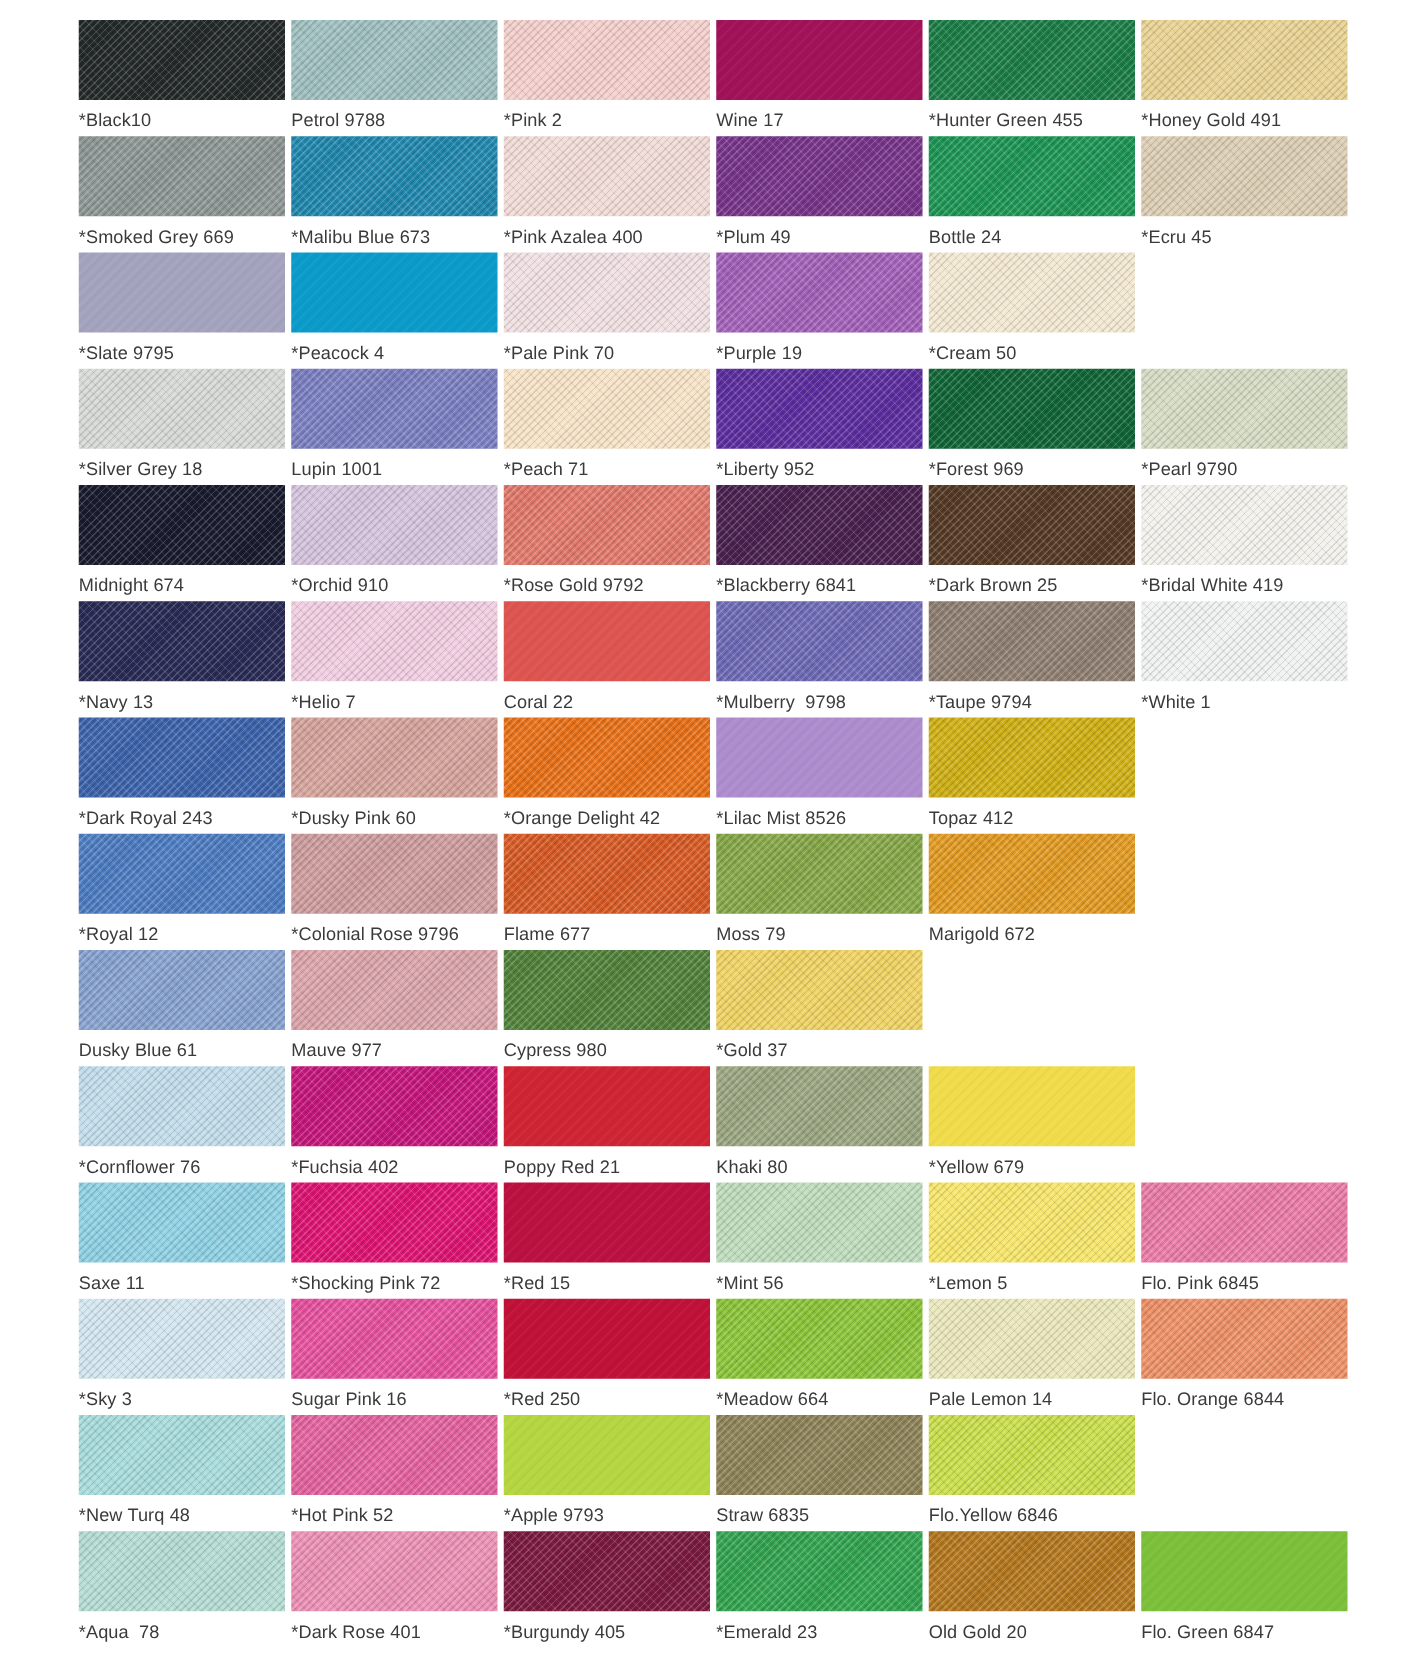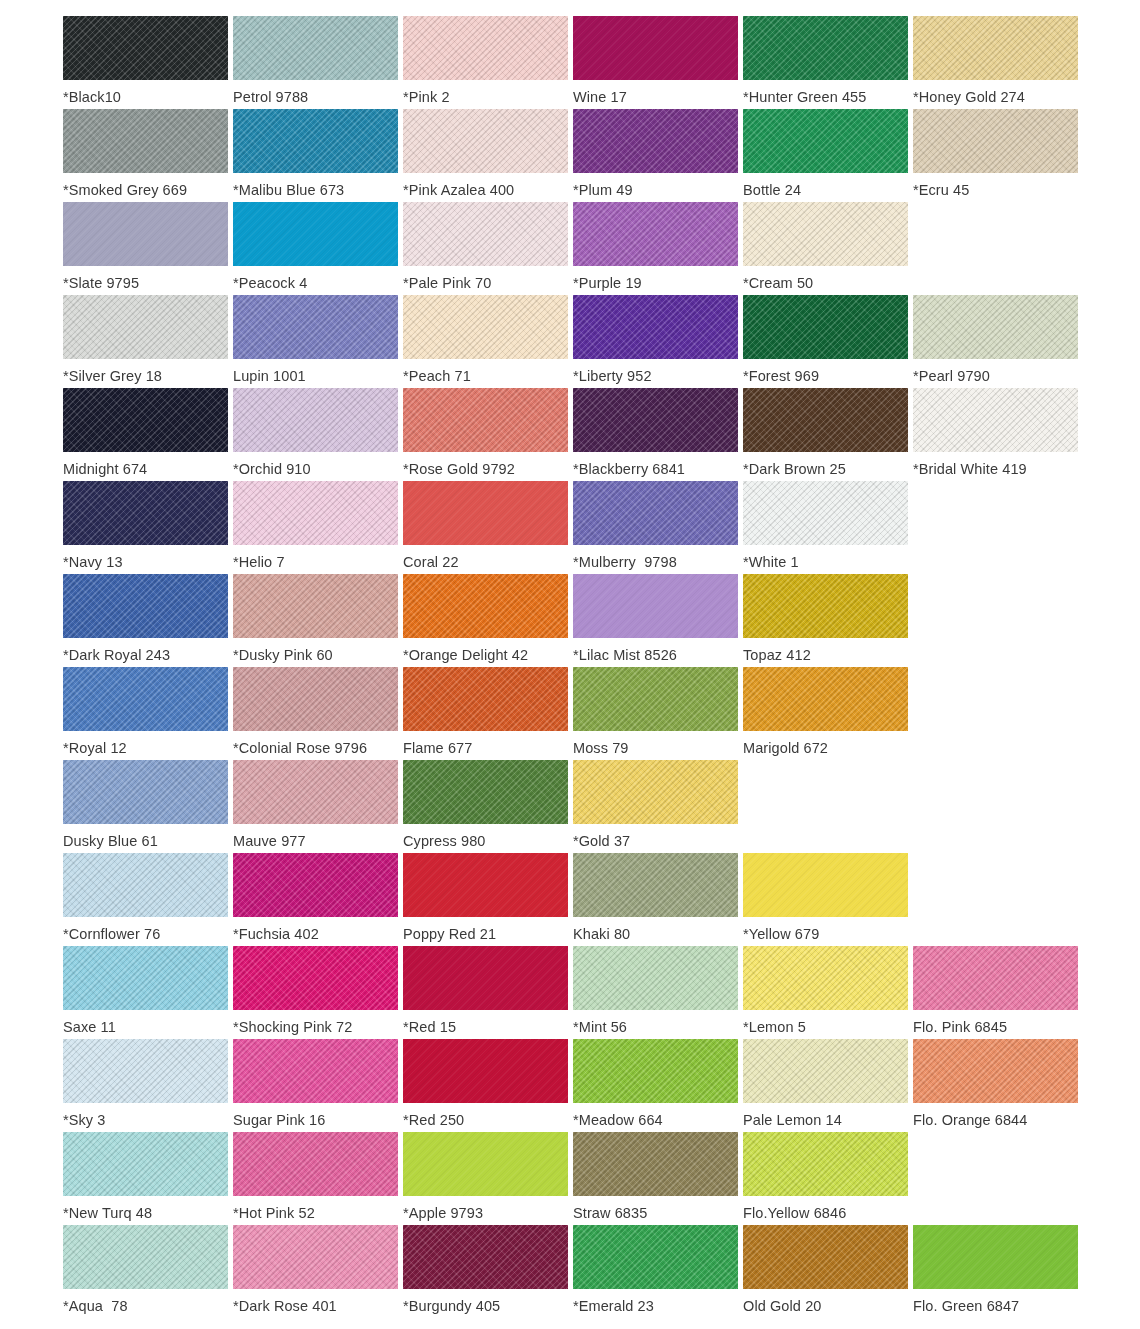--- a/index.html
+++ b/index.html
@@ -110,21 +110,21 @@
       <div class="cell">
         <div class="swatch smooth" style="background-color: rgb(161, 18, 88);"></div>
         <div class="label">Wine 17</div>
       </div>
       <div class="cell">
         <div class="swatch" style="background-color: rgb(29, 125, 71);"></div>
         <div class="label">*Hunter Green 455</div>
       </div>
       <div class="cell">
         <div class="swatch" style="background-color: rgb(232, 210, 147);"></div>
-        <div class="label">*Honey Gold 274</div>
+        <div class="label">*Honey Gold 491</div>
       </div>
     </div>
     <div class="row">
       <div class="cell">
         <div class="swatch" style="background-color: rgb(141, 150, 148);"></div>
         <div class="label">*Smoked Grey 669</div>
       </div>
       <div class="cell">
         <div class="swatch" style="background-color: rgb(34, 135, 173);"></div>
         <div class="label">*Malibu Blue 673</div>
@@ -229,20 +229,24 @@
         <div class="swatch" style="background-color: rgb(240, 205, 224);"></div>
         <div class="label">*Helio 7</div>
       </div>
       <div class="cell">
         <div class="swatch smooth" style="background-color: rgb(221, 84, 80);"></div>
         <div class="label">Coral 22</div>
       </div>
       <div class="cell">
         <div class="swatch" style="background-color: rgb(111, 106, 181);"></div>
         <div class="label">*Mulberry  9798</div>
+      </div>
+      <div class="cell">
+        <div class="swatch" style="background-color: rgb(142, 127, 114);"></div>
+        <div class="label">*Taupe 9794</div>
       </div>
       <div class="cell">
         <div class="swatch" style="background-color: rgb(239, 242, 241);"></div>
         <div class="label">*White 1</div>
       </div>
     </div>
     <div class="row">
       <div class="cell">
         <div class="swatch" style="background-color: rgb(61, 99, 171);"></div>
         <div class="label">*Dark Royal 243</div>

